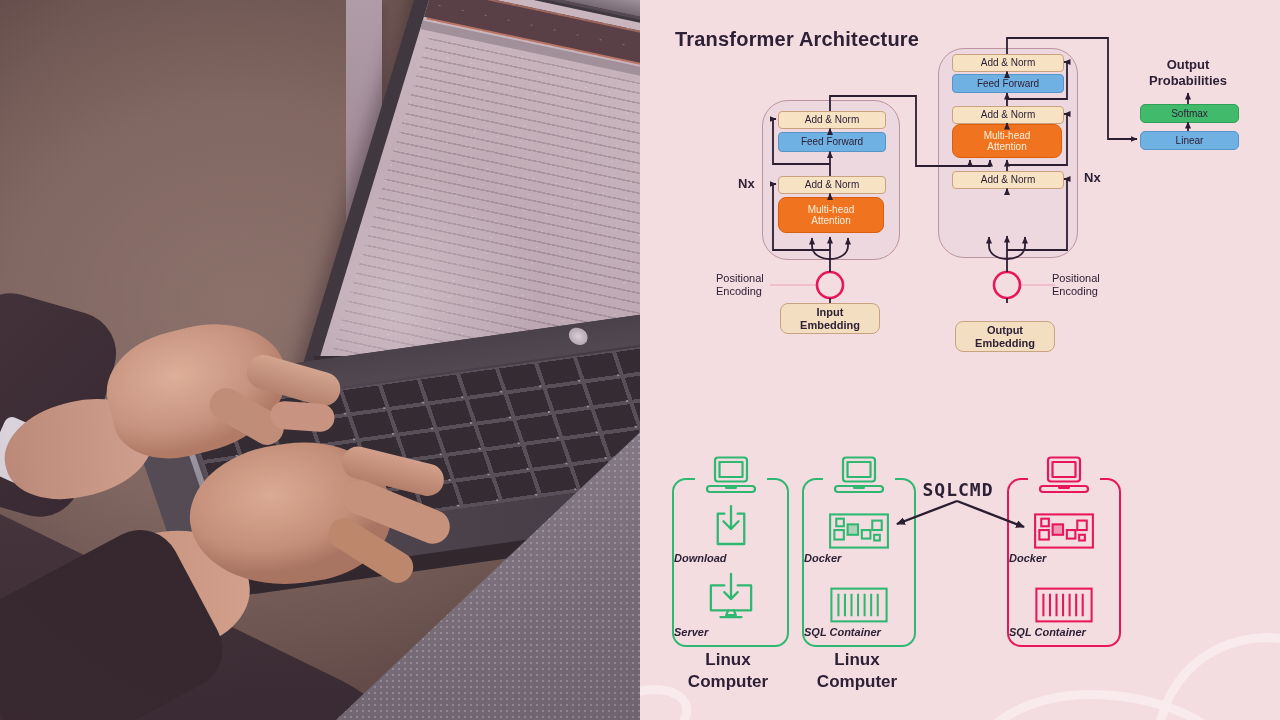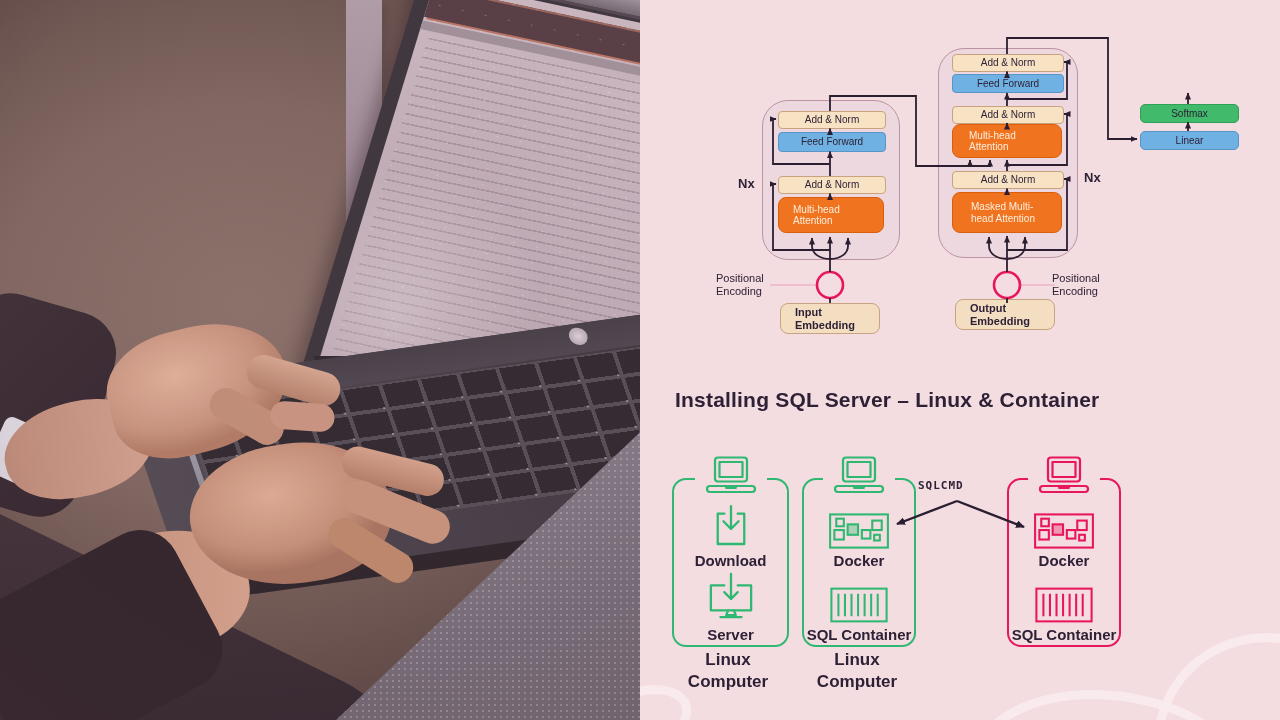--- a/index.html
+++ b/index.html
@@ -82,21 +82,21 @@
     radial-gradient(120% 100% at 62% 38%,rgba(0,0,0,0) 55%,rgba(35,18,24,.30) 100%);}
   
   .panel{position:absolute;left:640px;top:0;width:640px;height:720px;background:#f3dde1;
     color:#2e2136;overflow:hidden;}
   svg.decor,svg.connectors,svg.sqlarrows{position:absolute;left:0;top:0;width:640px;height:720px;pointer-events:none;}
   .t-title{position:absolute;left:35px;top:28px;font-size:20px;font-weight:800;letter-spacing:.2px;}
   .s-title{position:absolute;left:35px;top:388px;font-size:21px;font-weight:800;letter-spacing:.2px;}
   .container{position:absolute;background:#eed8df;border:1.5px solid #bd93a2;border-radius:26px;}
   .enc{left:122px;top:100px;width:136px;height:158px;}
   .dec{left:298px;top:48px;width:138px;height:208px;}
-  .bx{position:absolute;display:flex;align-items:center;justify-content:center;text-align:left;
+  .bx{position:absolute;display:flex;align-items:center;justify-content:center;text-align:center;
     border-radius:4px;font-size:10px;line-height:1.15;}
   .cream{background:#f7e3c4;border:1px solid #c9a27e;}
   .blue{background:#6fb1e2;border:1px solid #5795c7;}
   .orange{background:#f0741f;border:1px solid #d95f0e;color:#fbeedd;border-radius:8px;}
   .green-bx{background:#41ba6c;border:1px solid #2fa058;}
   .embed{background:#f4dec2;border:1px solid #c7a37f;border-radius:8px;font-weight:bold;font-size:11px;}
   .e-an1{left:138px;top:111px;width:106px;height:16px;}
   .e-ff {left:138px;top:132px;width:106px;height:18px;}
   .e-an2{left:138px;top:176px;width:106px;height:16px;}
   .e-mha{left:138px;top:197px;width:106px;height:36px;padding:0 14px;box-sizing:border-box;}
@@ -110,41 +110,41 @@
   .nx-l{left:98px;top:176px;}
   .nx-r{left:444px;top:170px;}
   .outprob{position:absolute;left:486px;top:57px;width:124px;text-align:center;
     font-size:13px;font-weight:600;line-height:1.25;}
   .sfm{left:500px;top:104px;width:97px;height:17px;border-radius:5px;}
   .lin{left:500px;top:131px;width:97px;height:17px;border-radius:5px;}
   .pe{position:absolute;width:56px;font-size:11px;line-height:1.2;font-weight:500;}
   .pe-l{left:76px;top:272px;}
   .pe-r{left:412px;top:272px;}
   .in-emb{left:140px;top:303px;width:100px;height:31px;padding:12px 14px;box-sizing:border-box;}
-  .out-emb{left:315px;top:299px;width:100px;height:31px;padding:0 14px;box-sizing:border-box;}
+  .out-emb{left:315px;top:321px;width:100px;height:31px;padding:0 14px;box-sizing:border-box;}
   
   .machine{position:absolute;top:478px;height:165px;border:2px solid;border-radius:14px;}
   .m1{left:32px;width:113px;}
   .m2{left:162px;width:110px;}
   .m3{left:367px;width:110px;}
   .green-t{color:#2eb871;border-color:#2eb871;}
   .pink-t{color:#e8175d;border-color:#e8175d;}
   .laptop-wrap{position:absolute;left:50%;transform:translateX(-50%);top:-24px;
     background:#f3dde1;padding:0 7px;line-height:0;}
   .ic{position:absolute;left:50%;transform:translateX(-50%);}
   .m1 .ic1{top:24px;} .m1 .ic2{top:90px;}
   .m2 .ic1,.m3 .ic1{top:33px;} .m2 .ic2,.m3 .ic2{top:107px;}
-  .ilabel{position:absolute;left:0;width:100%;text-align:center;color:#2e2136;
-    font-size:15px;font-weight:bold;}
+  .ilabel{position:absolute;left:0;width:100%;text-align:left;color:#2e2136;
+    font-size:11px;font-weight:bold;font-style:italic;}
   .ilabel.l1{top:72px;} .ilabel.l2{top:146px;}
   .mname{position:absolute;top:649px;width:124px;text-align:center;font-size:17px;
     font-weight:800;line-height:1.3;}
   .n1{left:26px;} .n2{left:155px;} .n3{left:360px;}
-  .sqlcmd{position:absolute;left:278px;top:479px;width:80px;
-    font-family:"DejaVu Sans Mono",monospace;font-size:11px;font-weight:bold;letter-spacing:1px;}
+  .sqlcmd{position:absolute;left:278px;top:479px;width:80px;text-align:center;
+    font-family:"DejaVu Sans Mono",monospace;font-size:18px;font-weight:bold;letter-spacing:1px;}
   svg .ln{stroke:#2b1e31;stroke-width:1.8;fill:none;}
   svg .pk{stroke:#efb3c8;stroke-width:1.6;fill:none;}
   svg .big{stroke:#2b1e31;stroke-width:2.4;fill:none;}
   svg .swirl{stroke:#f9ecee;stroke-width:9;fill:none;opacity:.85;}
 </style>
 </head>
 <body>
 
 <div id="stage">
 
@@ -192,39 +192,40 @@
   </div>
 
   <div class="panel">
 
     <svg class="decor" viewBox="0 0 640 720">
       <path class="swirl" d="M520,724 C536,650 612,622 668,646"></path>
       <path class="swirl" d="M356,724 C414,676 522,694 566,726"></path>
       <path class="swirl" d="M-12,694 C34,680 62,702 38,730"></path>
     </svg>
 
+    <div class="t-title">Transformer Architecture</div>
 
     <div class="container enc"></div>
     <div class="container dec"></div>
 
     <div class="bx cream e-an1">Add &amp; Norm</div>
     <div class="bx blue e-ff">Feed Forward</div>
     <div class="bx cream e-an2">Add &amp; Norm</div>
     <div class="bx orange e-mha">Multi-head Attention</div>
 
     <div class="bx cream d-an1">Add &amp; Norm</div>
     <div class="bx blue d-ff">Feed Forward</div>
     <div class="bx cream d-an2">Add &amp; Norm</div>
     <div class="bx orange d-mha">Multi-head Attention</div>
     <div class="bx cream d-an3">Add &amp; Norm</div>
-    <div class="bx orange d-mmha">Masked Multi-head Attention</div>
 
     <div class="nx nx-l">Nx</div>
     <div class="nx nx-r">Nx</div>
 
+    <div class="outprob">Output Probabilities</div>
     <div class="bx green-bx sfm">Softmax</div>
     <div class="bx blue lin">Linear</div>
 
     <div class="pe pe-l">Positional Encoding</div>
     <div class="pe pe-r">Positional Encoding</div>
 
     <div class="bx embed in-emb">Input Embedding</div>
     <div class="bx embed out-emb">Output Embedding</div>
 
     <svg class="connectors" viewBox="0 0 640 720">
@@ -266,21 +267,20 @@
       <path class="ln" d="M367,126 V123" marker-end="url(#ah)"></path>
       <path class="ln" d="M367,106 V93" marker-end="url(#ah)"></path>
       <path class="ln" d="M367,99 H427 V62 H424" marker-end="url(#ah)"></path>
       <path class="ln" d="M367,74 V71.5" marker-end="url(#ah)"></path>
 
       <path class="ln" d="M367,54 V38 H468 V139 H497" marker-end="url(#ah)"></path>
       <path class="ln" d="M548,131 V122" marker-end="url(#ah)"></path>
       <path class="ln" d="M548,104 V93" marker-end="url(#ah)"></path>
     </svg>
 
-    <div class="s-title">Installing SQL Server – Linux &amp; Container</div>
     <div class="sqlcmd">SQLCMD</div>
 
     <div class="machine m1 green-t">
       <div class="laptop-wrap">
         <svg width="58" height="40" viewBox="0 0 58 40" fill="none" stroke="currentColor" stroke-width="2.2" stroke-linecap="round" stroke-linejoin="round">
           <rect x="13" y="1.5" width="32" height="24" rx="3"></rect>
             <rect x="17.5" y="6" width="23" height="15"></rect>
           <rect x="5" y="30" width="48" height="6" rx="3"></rect>
             <rect x="23" y="30" width="12" height="3" rx="1.5" fill="currentColor" stroke="none"></rect>
         </svg>

